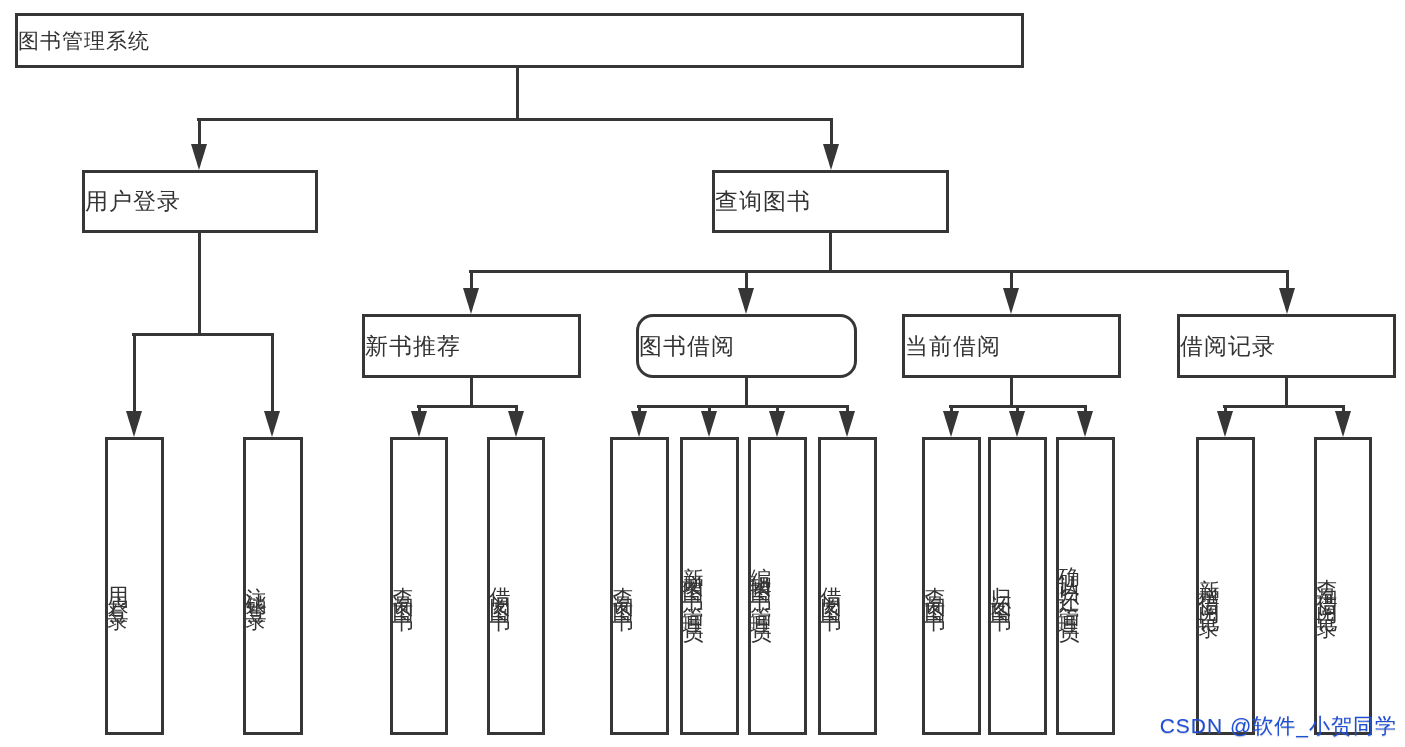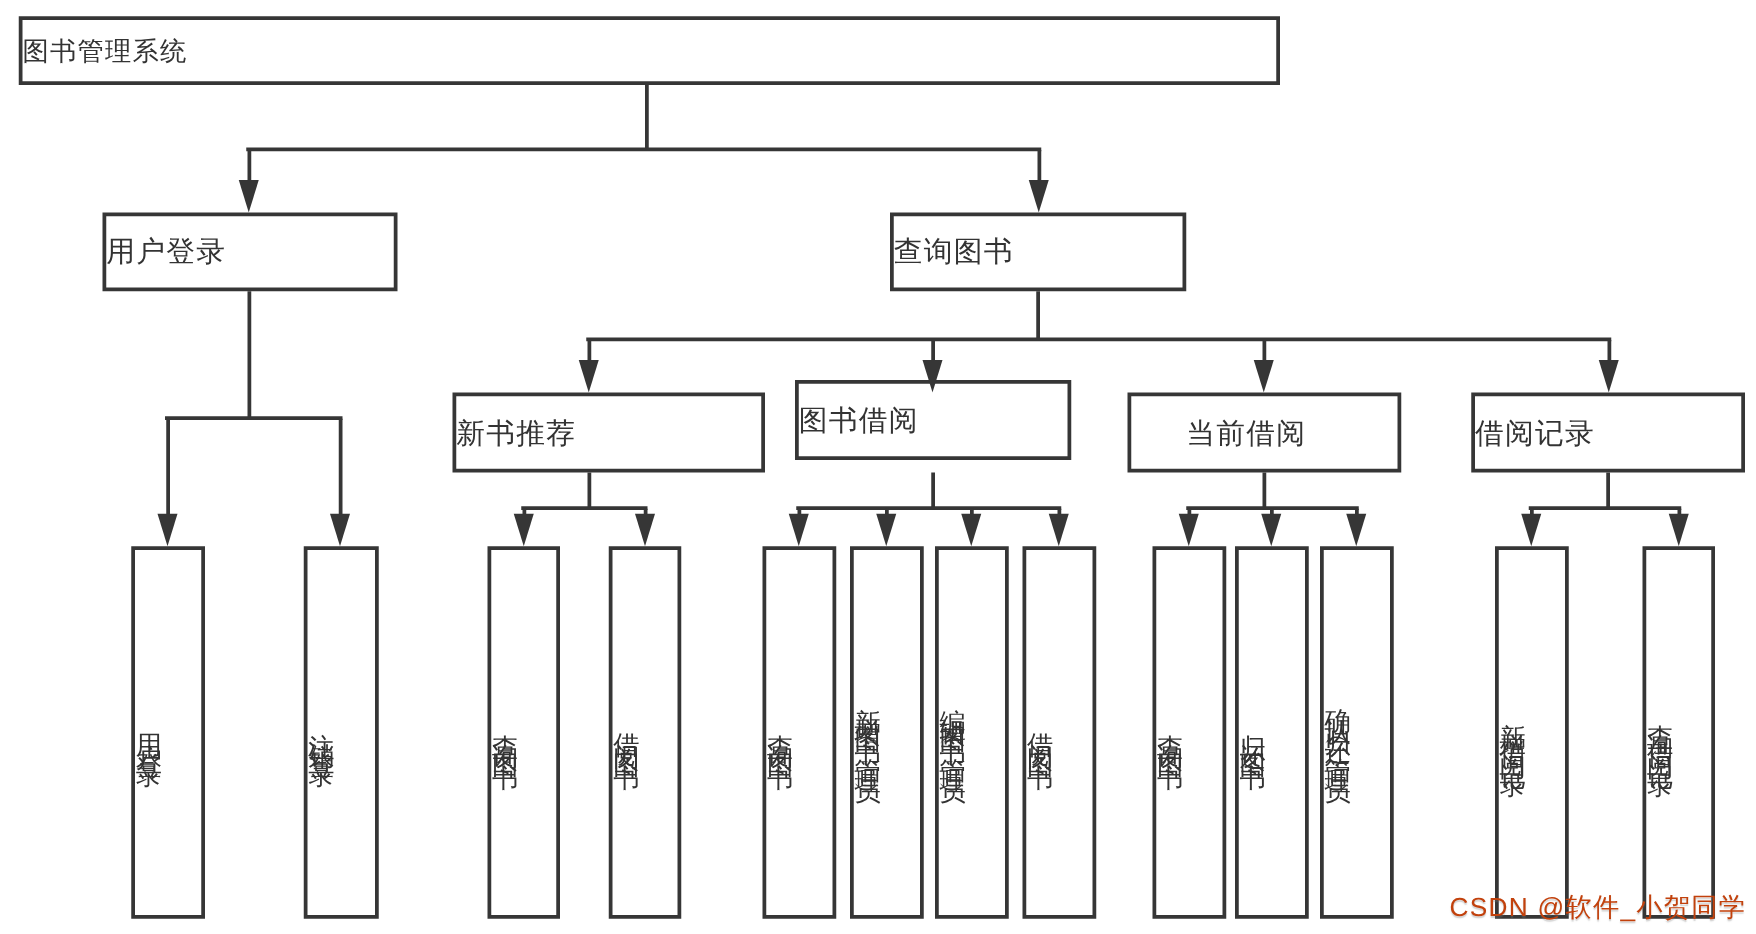--- a/index.html
+++ b/index.html
@@ -42,21 +42,21 @@
     height: 0;
     border-left: 8px solid transparent;
     border-right: 8px solid transparent;
     border-top: 26px solid #363636;
   }
   #watermark {
     position: absolute;
     top: 712px;
     right: 8px;
     font-size: 21px;
-    color: #c2410c;
+    color: #1d4ed8;
     letter-spacing: 1px;
     z-index: 10;
     text-shadow: 0 1px 1px rgba(120,120,120,0.35);
   }
 </style>
 </head>
 <body>
 
 <div id="canvas">
 
@@ -64,27 +64,27 @@
     <span>图书管理系统</span>
   </div>
 
   <div class="box branch-label" style="left:82px; top:170px; width:236px; height:63px;">
     <span>用户登录</span>
   </div>
   <div class="box branch-label" style="left:712px; top:170px; width:237px; height:63px;">
     <span>查询图书</span>
   </div>
 
-  <div class="box branch-label" style="left:362px; top:314px; width:250px; height:64px;">
+  <div class="box branch-label" style="left:362px; top:314px; width:219px; height:64px;">
     <span>新书推荐</span>
   </div>
-  <div class="box branch-label" style="left:636px; top:304px; width:221px; height:64px;">
+  <div class="box branch-label" style="left:636px; top:314px; width:221px; height:64px;border-radius:17px;">
     <span>图书借阅</span>
   </div>
-  <div class="box branch-label" style="left:902px; top:314px; width:219px; height:64px;padding-left:44px;">
+  <div class="box branch-label" style="left:902px; top:314px; width:219px; height:64px;">
     <span>当前借阅</span>
   </div>
   <div class="box branch-label" style="left:1177px; top:314px; width:219px; height:64px;">
     <span>借阅记录</span>
   </div>
 
   <div class="box leaf" style="left:105px; top:437px; width:59px; height:298px;">
     <span class="vtext">用户登录</span>
   </div>
   <div class="box leaf" style="left:243px; top:437px; width:60px; height:298px;">

